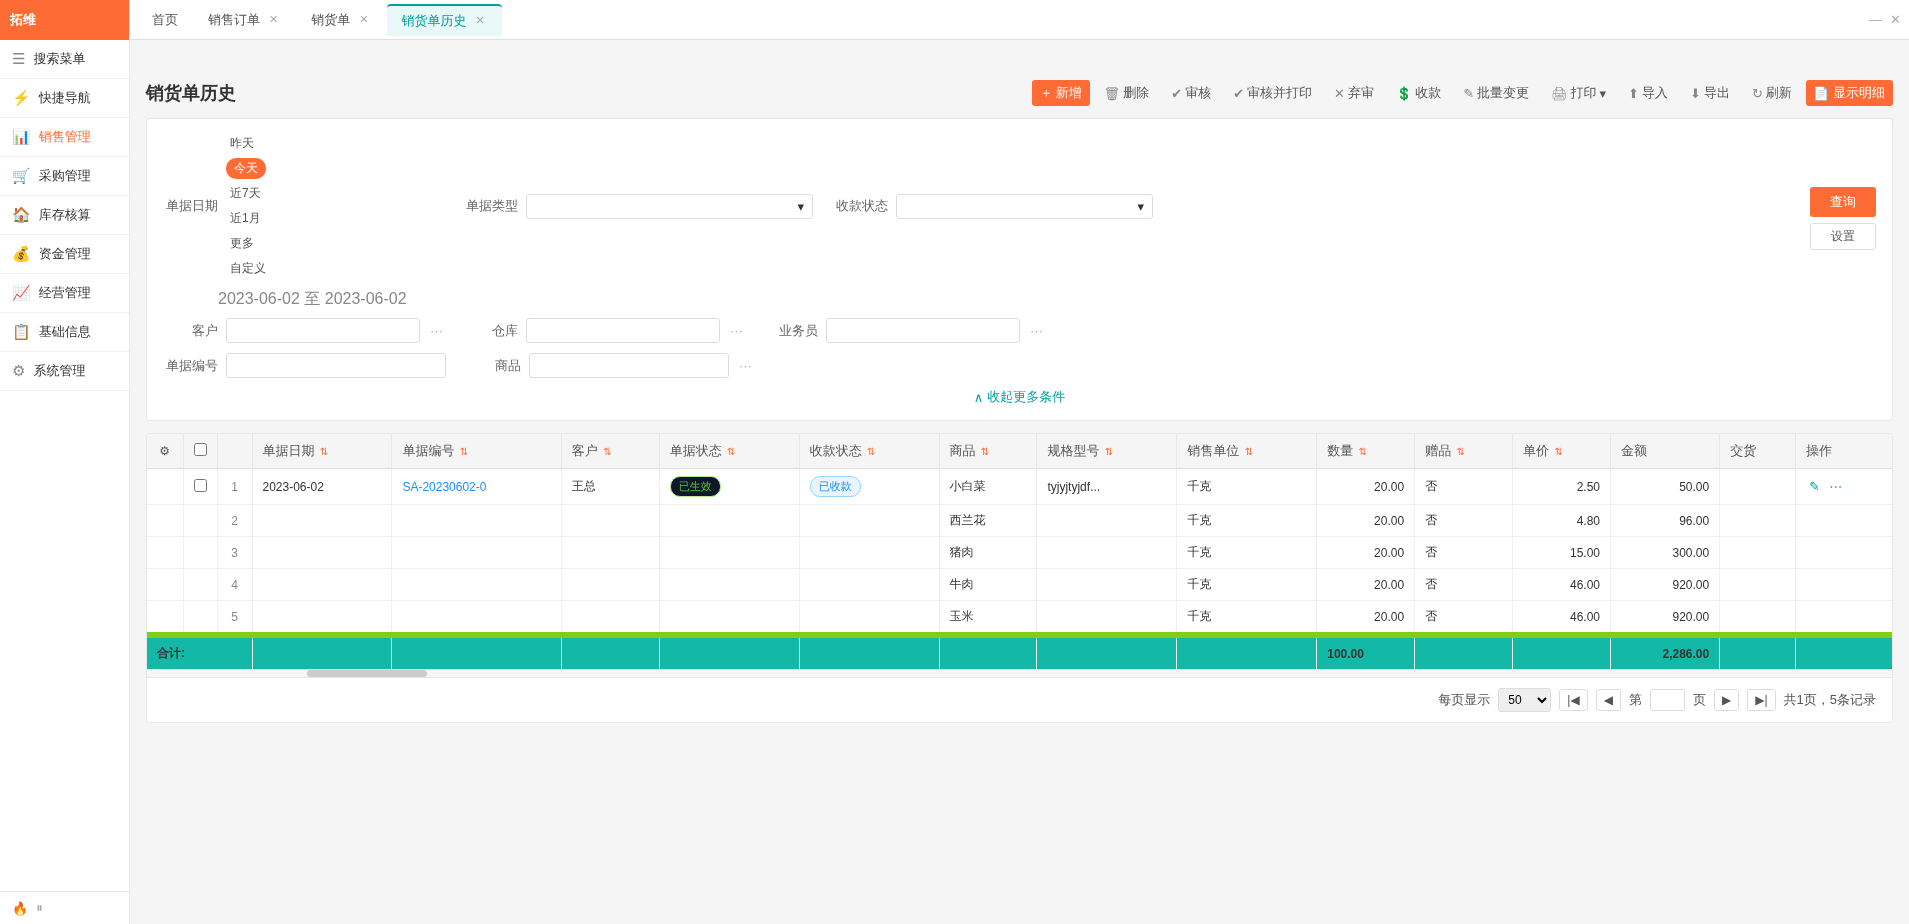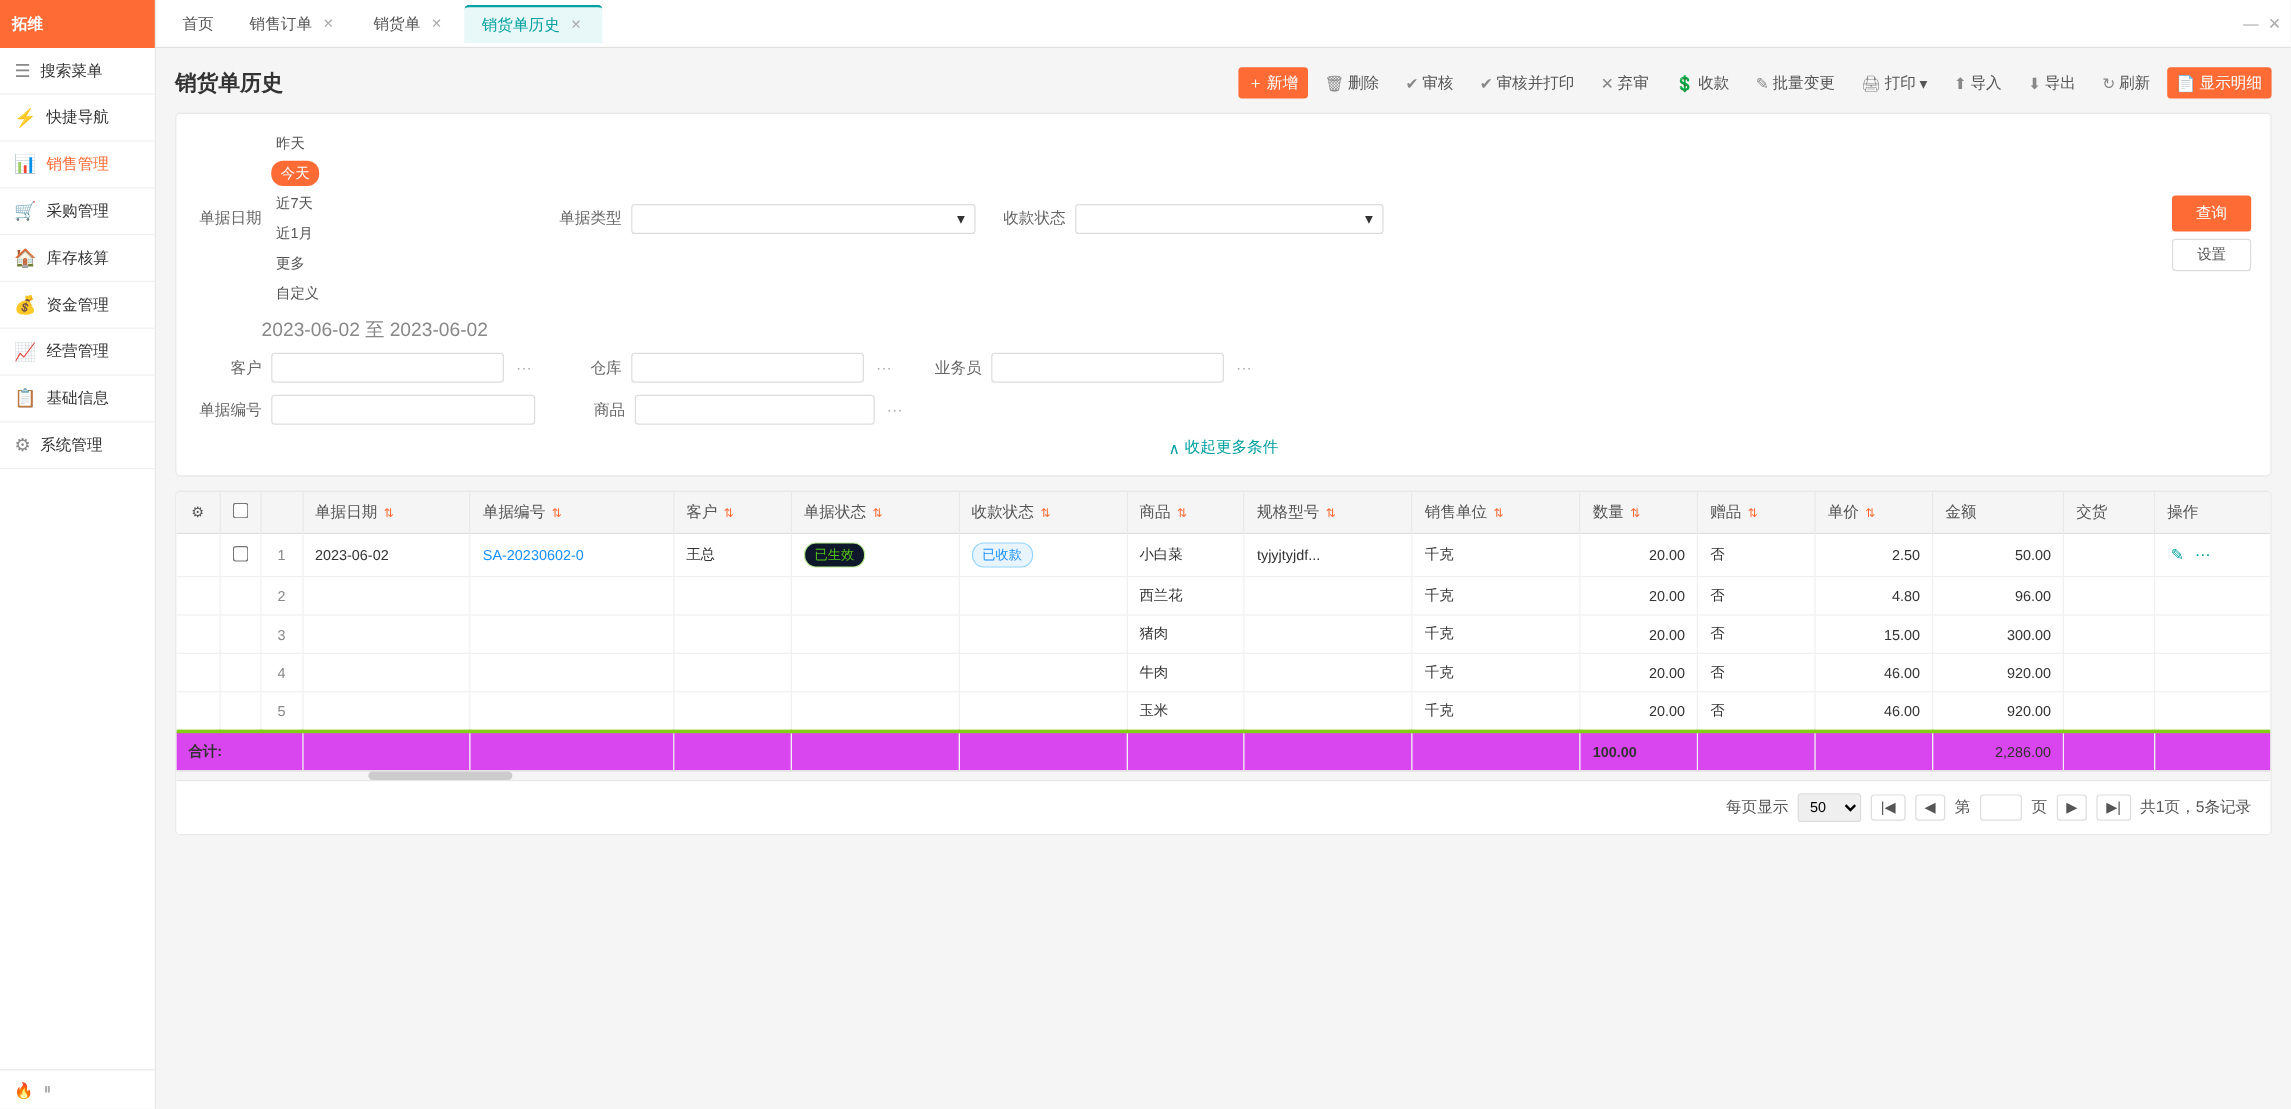--- a/index.html
+++ b/index.html
@@ -40,21 +40,21 @@
       margin-top: auto;
       border-top: 1px solid #e8e8e8;
       display: flex;
       align-items: center;
       padding: 8px 12px;
       gap: 8px;
       color: #aaa;
     }
 
     
-    .main { flex: 1; display: flex; flex-direction: column; overflow: hidden; }
+    .main { flex: 1; display: flex; flex-direction: column; overflow: hidden; gap: 24px; }
 
     
     .tab-bar {
       display: flex;
       align-items: center;
       background: #fff;
       border-bottom: 1px solid #e0e0e0;
       height: 40px;
       padding: 0 8px;
       gap: 2px;
@@ -296,22 +296,22 @@
     }
     .gear-header {
       width: 36px;
       text-align: center;
     }
     .checkbox-col { width: 30px; text-align: center; }
     th.num-col, td.num-col { width: 35px; text-align: center; color: #888; }
 
     
     .total-row {
-      background: #d946ef;
-      border-top: 3px solid #84cc16;
+      background: #14b8a6;
+      border-top: 6px solid #84cc16;
     }
     .total-row td {
       font-weight: bold;
       color: #333;
       border-bottom: none;
     }
 
     
     .pagination-bar {
       display: flex;
@@ -750,21 +750,21 @@
             <td></td>
             <td></td>
             <td></td>
             <td></td>
             <td></td>
             <td></td>
             <td></td>
             <td style="text-align:left;font-weight:bold;">100.00</td>
             <td></td>
             <td></td>
-            <td style="text-align:right;font-weight:normal;">2,286.00</td>
+            <td style="text-align:right;font-weight:bold;">2,286.00</td>
             <td></td>
             <td></td>
           </tr>
         </tbody>
       </table>
 
       <div class="scroll-indicator">
         <div class="scroll-indicator-inner"></div>
       </div>
 

